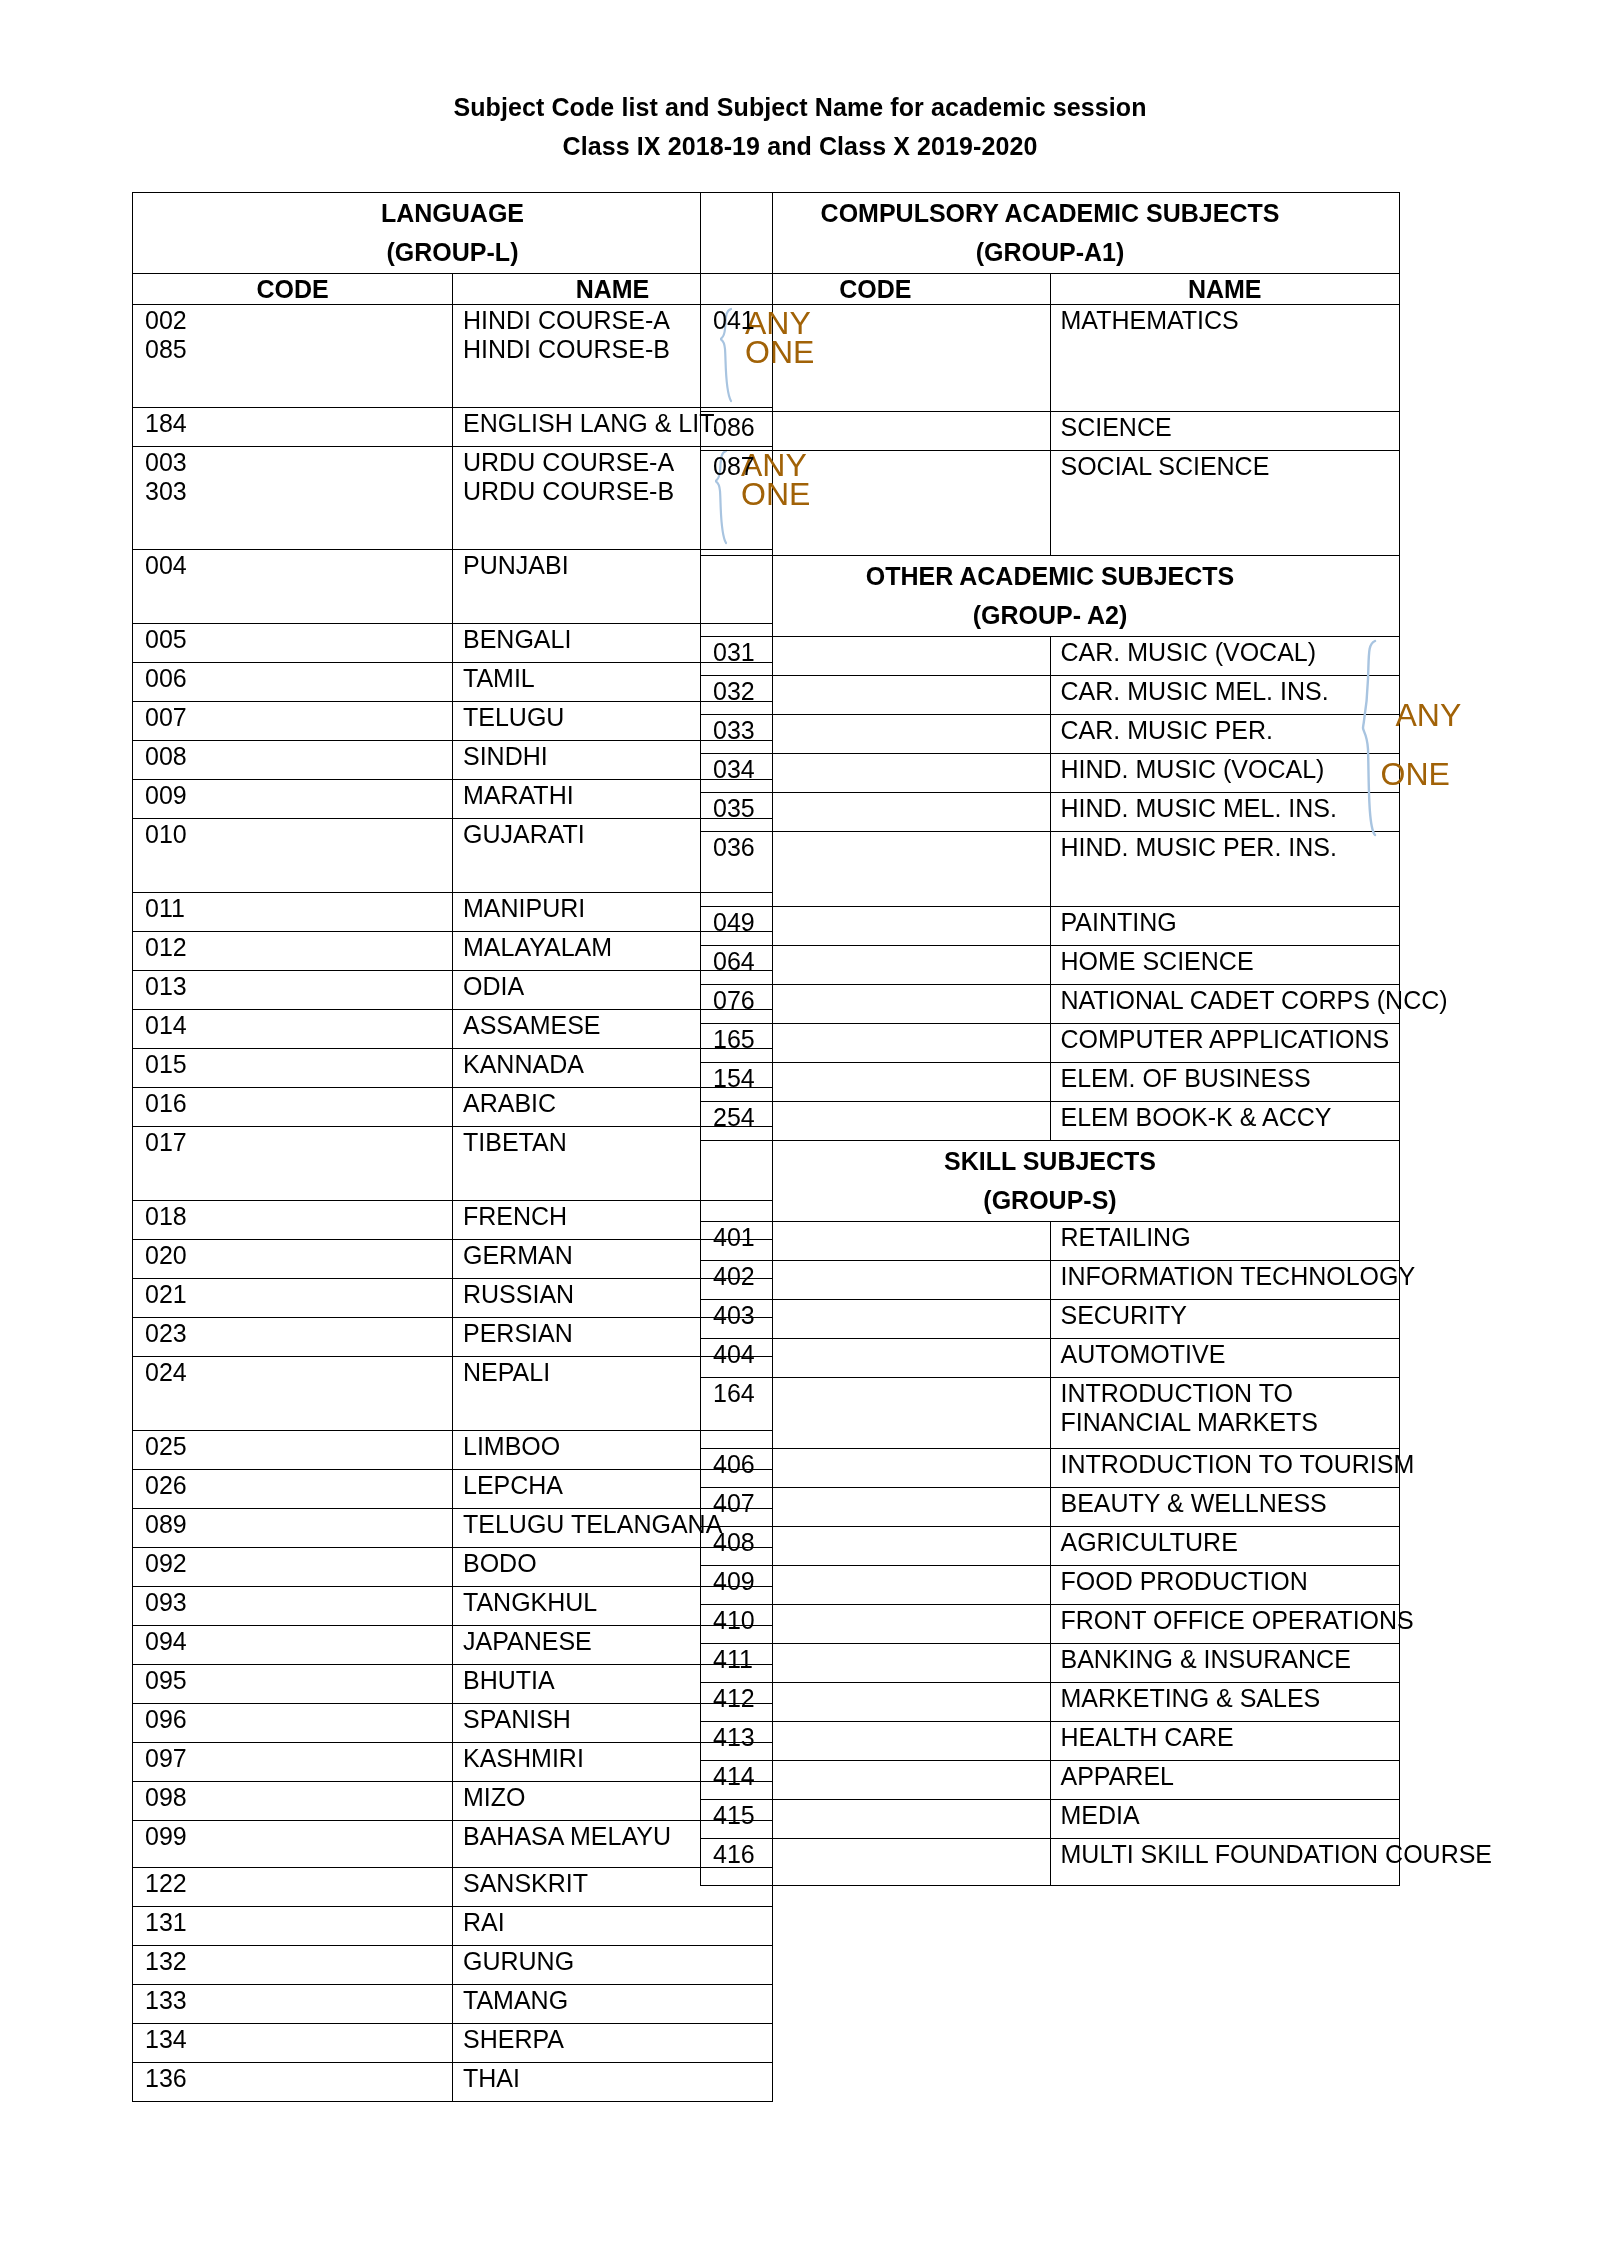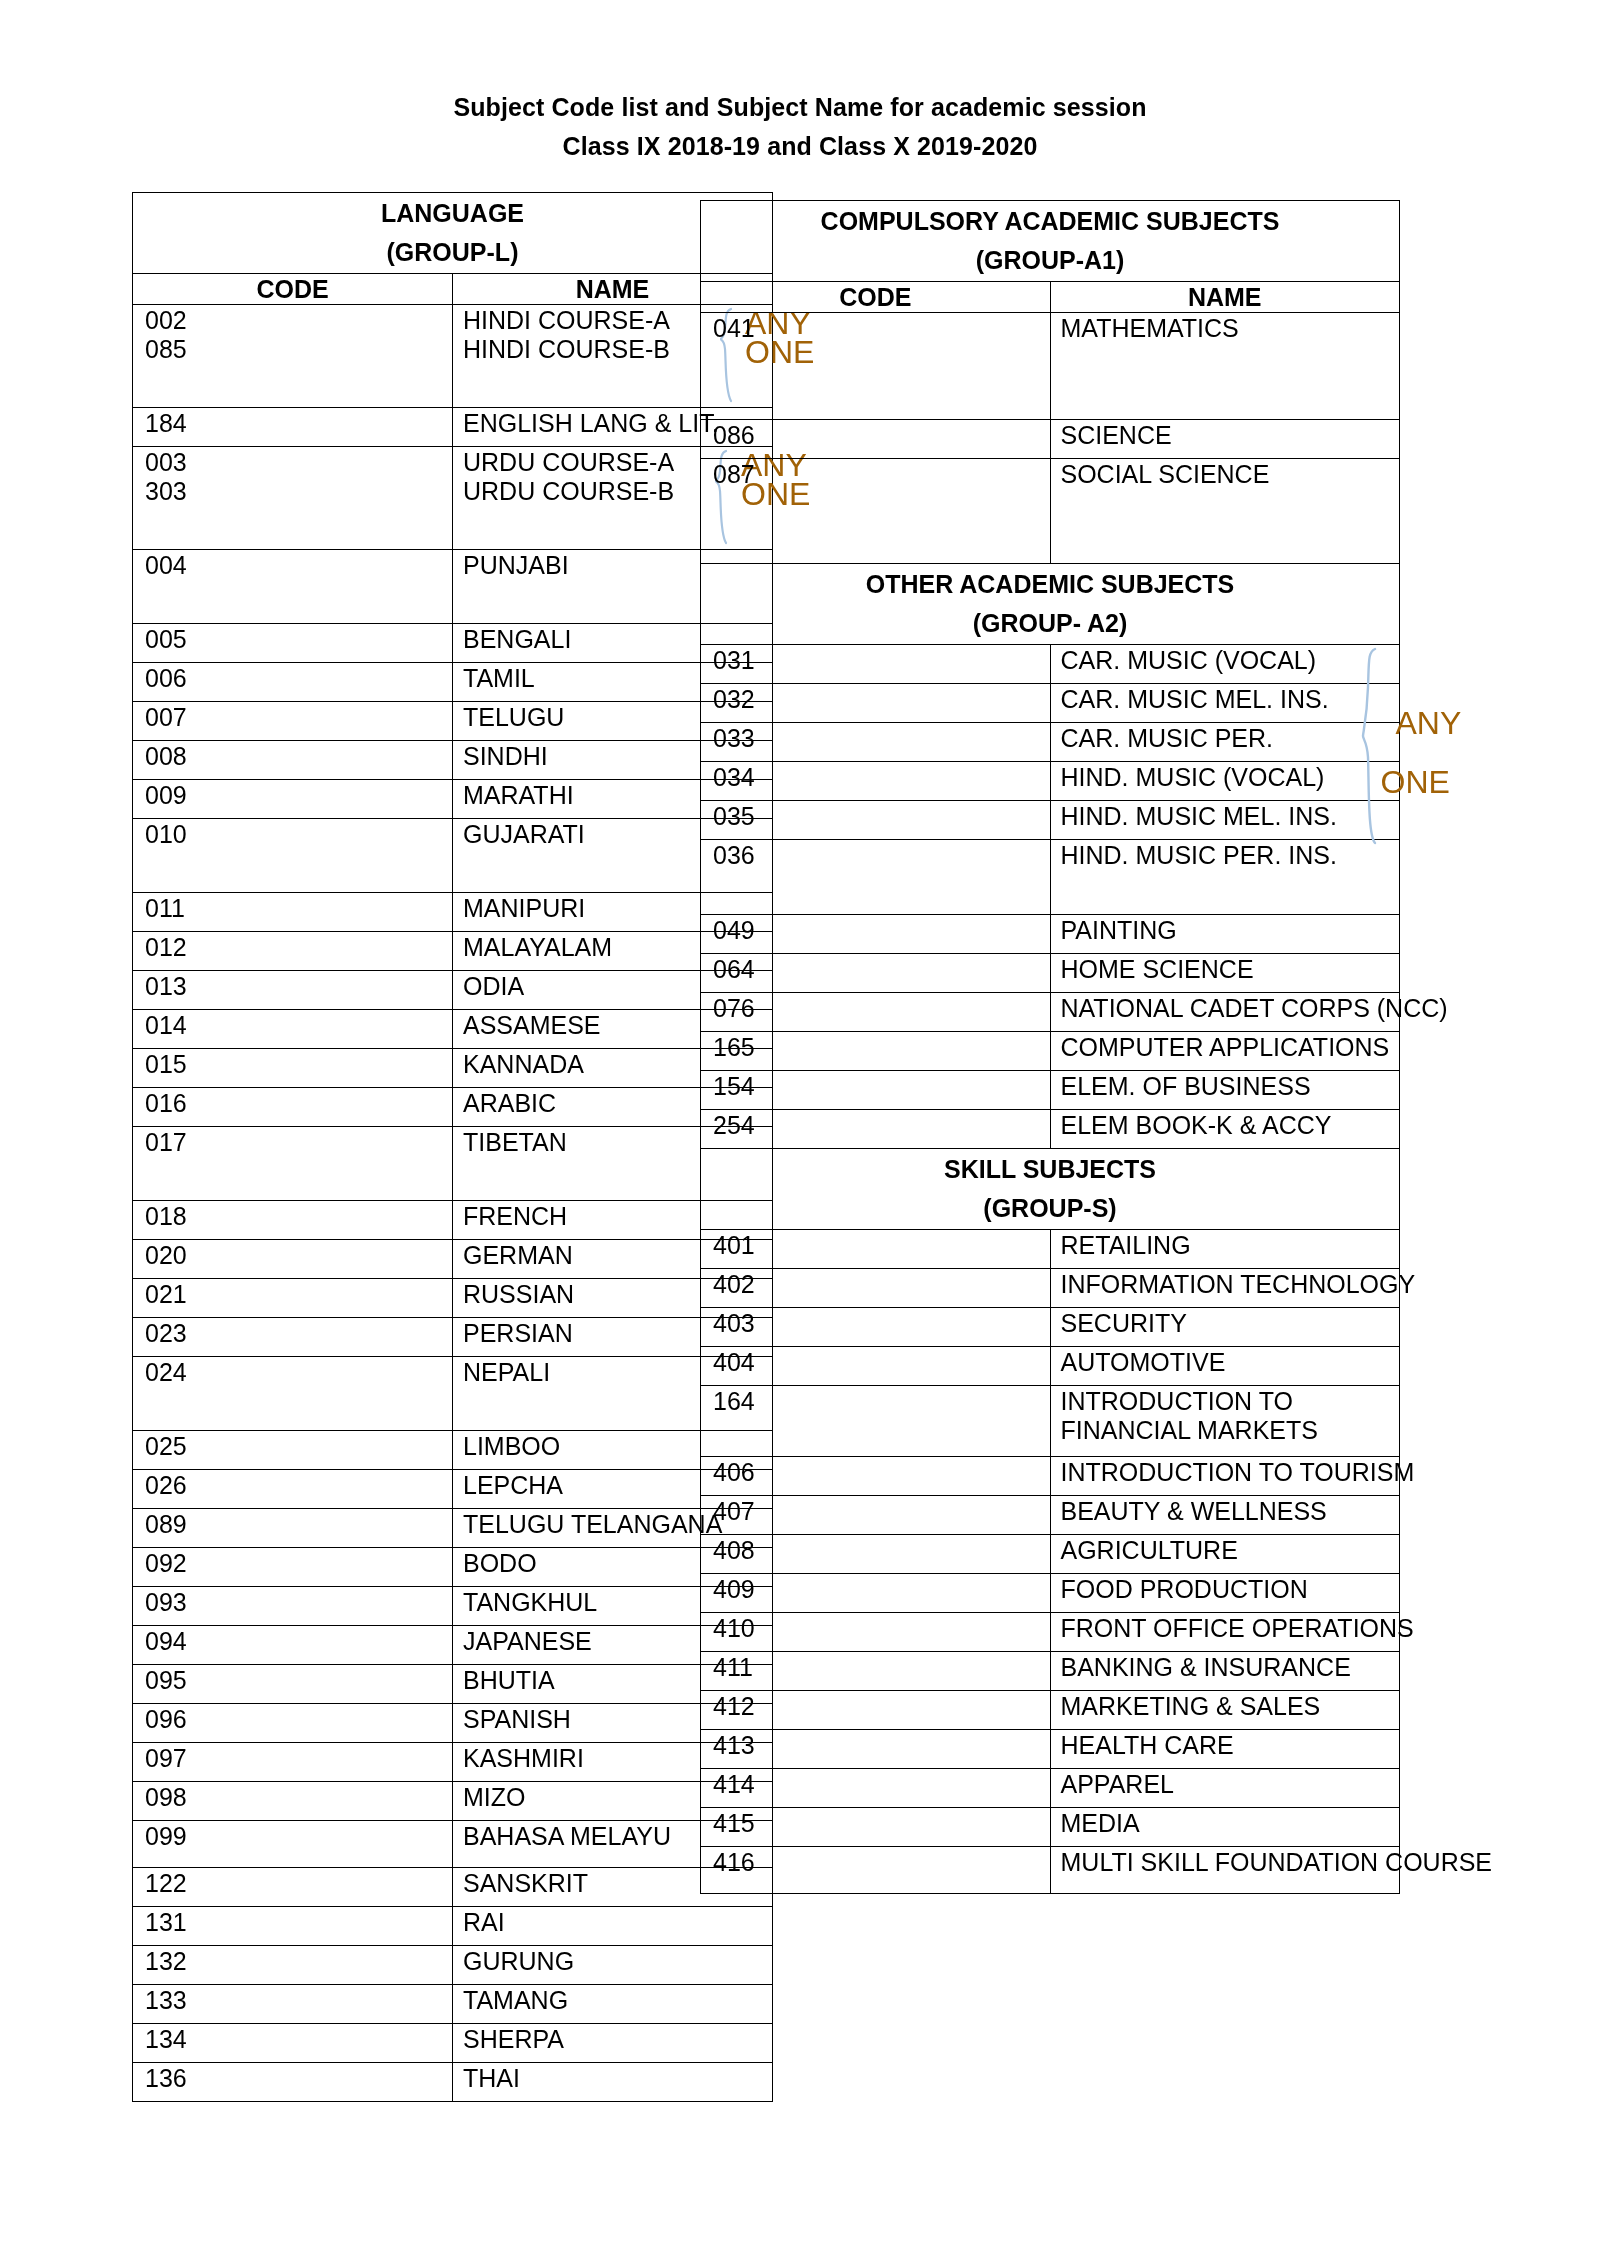--- a/index.html
+++ b/index.html
@@ -65,21 +65,21 @@
   }
   .tbl td.hdr-code { text-align: center; font-weight: bold; padding-left: 0; }
   .grp-title { display: block; line-height: 39px; }
 
   
   #left-table { left: 132px; top: 192px; width: 641px; }
   #left-table td.code { width: 126px; }
   #left-table td.name { width: 415px; }
 
   
-  #right-table { left: 700px; top: 200px; width: 700px; }
+  #right-table { left: 700px; top: 192px; width: 700px; }
   #right-table td.code { width: 100px; }
   #right-table td.name { width: 598px; }
 
   
   .r1 { height: 36px; }
 
   .cellwrap { position: relative; }
   .twoline span { display: block; }
 
   

